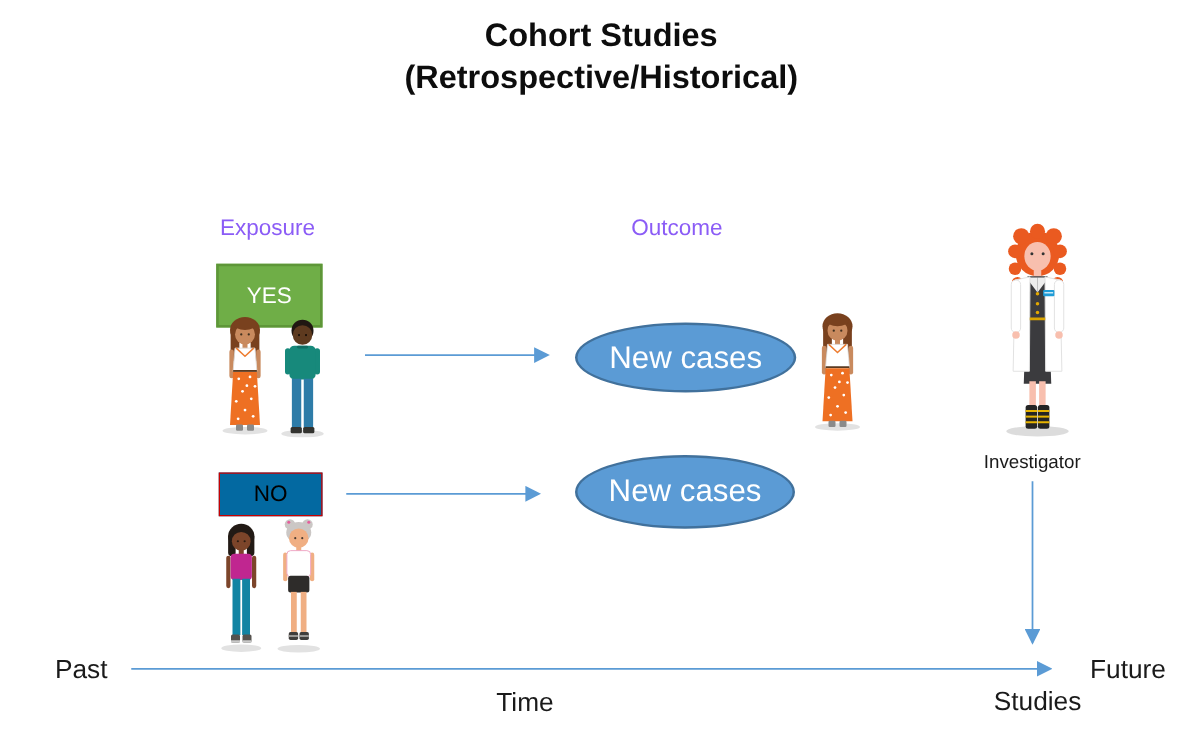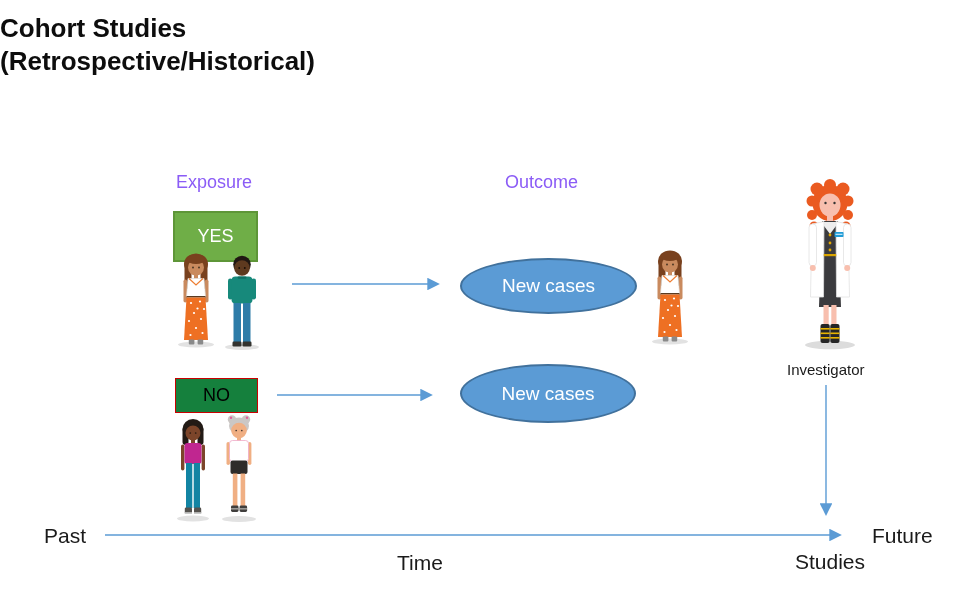--- a/index.html
+++ b/index.html
@@ -8,51 +8,51 @@
     width: 962px;
     height: 597px;
     background: #ffffff;
     font-family: "Liberation Sans", sans-serif;
     overflow: hidden;
   }
   .abs { position: absolute; }
 
   .title {
     left: 0; right: 0; top: 12px;
-    text-align: left;
+    text-align: center;
     font-weight: bold;
     font-size: 26px;
     line-height: 33px;
     color: #0d0d0d;
   }
 
   .header-label { font-size: 18px; color: #8b5cf6; }
   #exposure-label { left: 176px; top: 172px; }
   #outcome-label  { left: 505px; top: 172px; }
 
   .tag-box {
     display: flex; align-items: center; justify-content: center;
     font-size: 18px; box-sizing: border-box;
   }
   #yes-box {
     left: 173px; top: 211px; width: 85px; height: 51px;
     background: #6FAE47; border: 2px solid #5E9638; color: #ffffff;
   }
   #no-box {
     left: 175px; top: 378px; width: 83px; height: 35px;
-    background: #15803d; border: 1px solid #C90000; color: #000000;
+    background: #0369a1; border: 1px solid #C90000; color: #000000;
   }
 
   .ellipse {
     border-radius: 50%;
     background: #5B9BD5;
     border: 2.5px solid #41719C;
     color: #ffffff;
     display: flex; align-items: center; justify-content: center;
-    font-size: 19px;
+    font-size: 25px;
     box-sizing: border-box;
   }
   #ellipse-top    { left: 460px; top: 258px; width: 177px; height: 56px; }
   #ellipse-bottom { left: 460px; top: 364px; width: 176px; height: 59px; }
 
   .small-label { font-size: 15px; color: #1a1a1a; }
   #investigator-label { left: 787px; top: 361px; width: 86px; text-align: left; }
 
   .time-label { font-size: 21px; color: #1a1a1a; }
   #past-label    { left: 44px;  top: 524px; }

